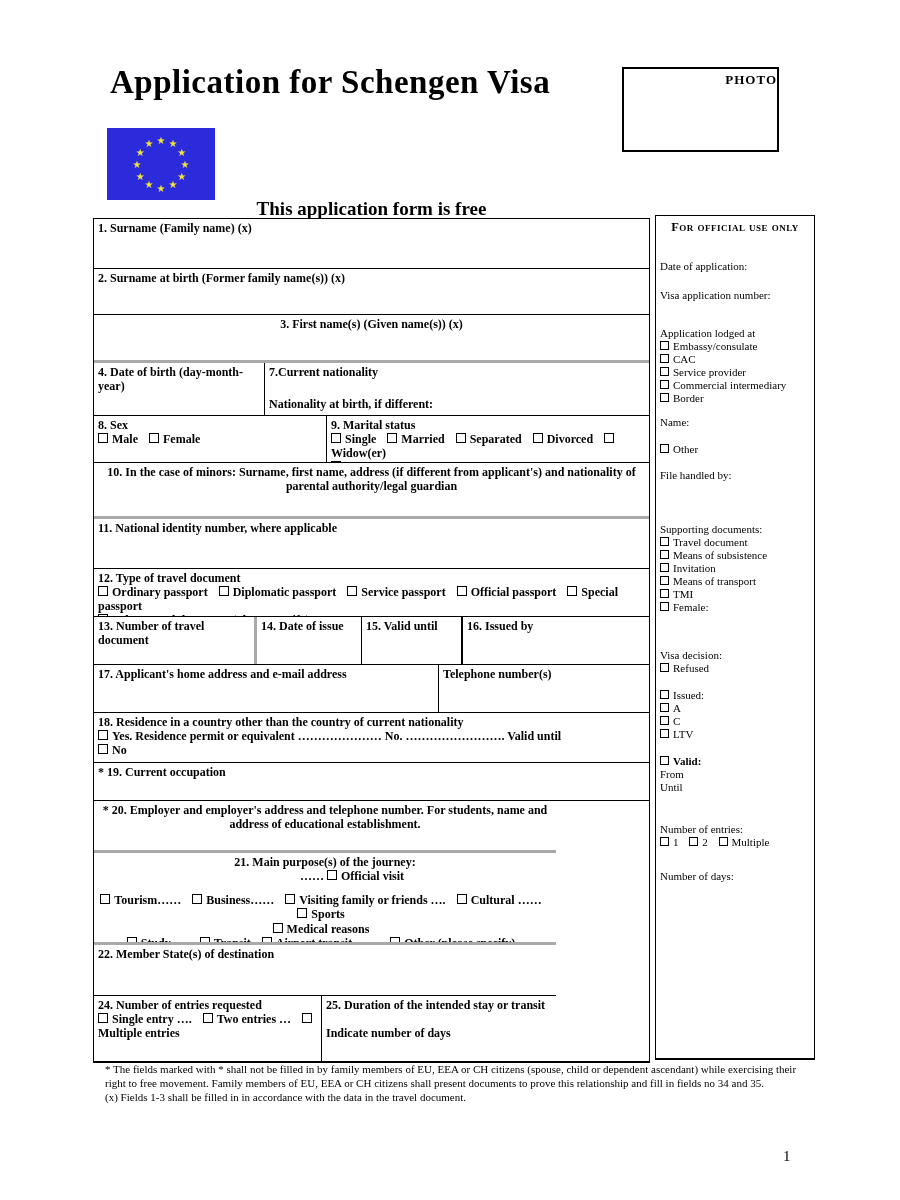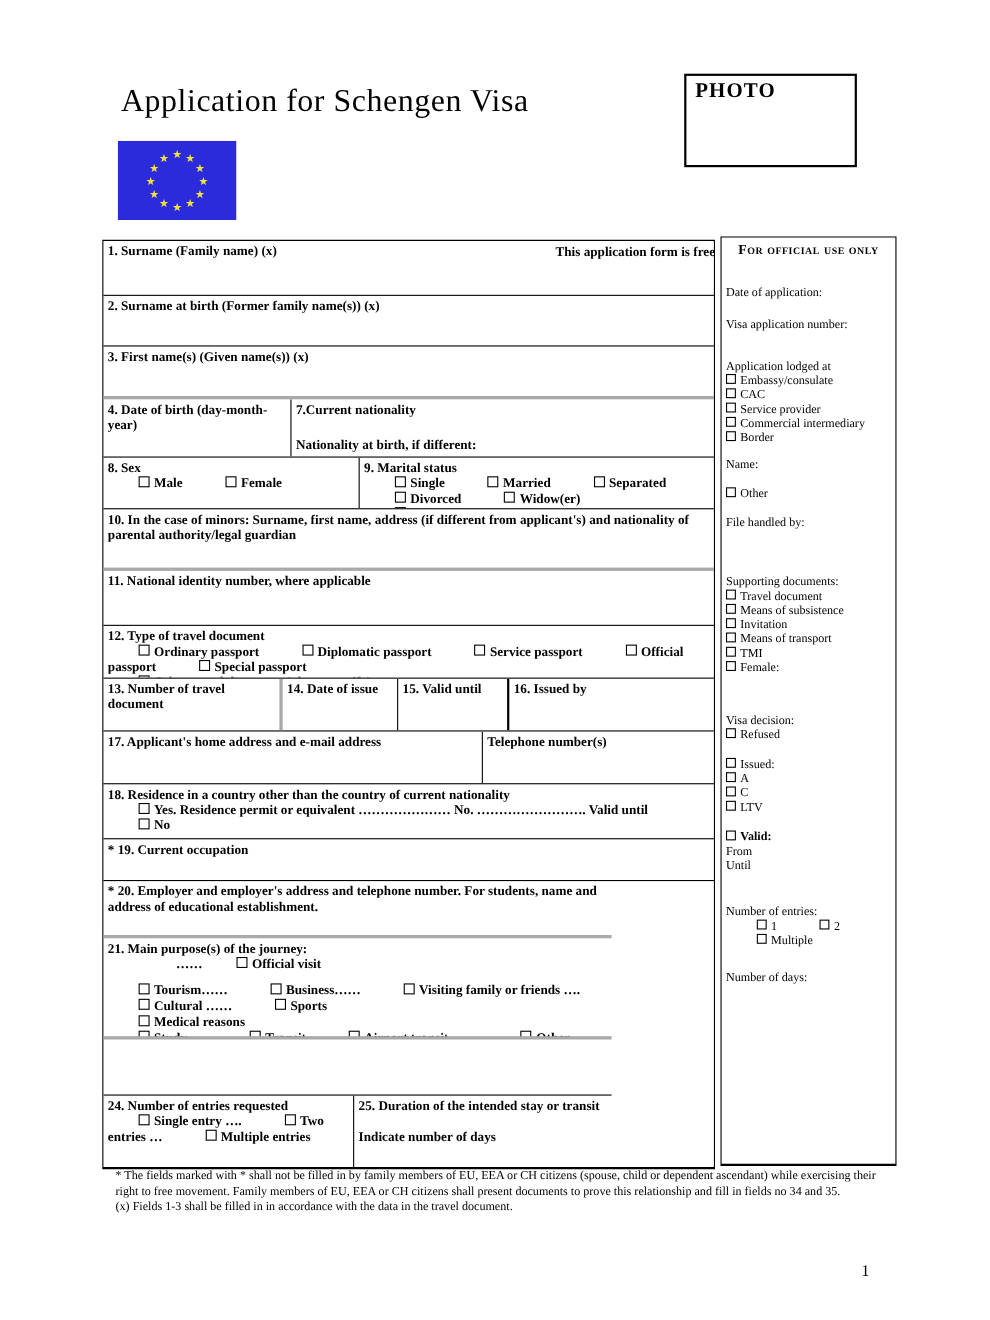--- a/index.html
+++ b/index.html
@@ -1,46 +1,46 @@
 <!DOCTYPE html>
 <html><head>
 <meta charset="utf-8">
 <style>
   html,body { margin:0; padding:0; background:#fff; }
   .page { position:relative; width:900px; height:1200px; background:#ffffff;
           font-family:"Liberation Serif","DejaVu Serif",serif; color:#000; overflow:hidden; }
 
-  .title { position:absolute; left:110px; top:76px; font-size:29px; letter-spacing:0.5px; }
+  .title { position:absolute; left:110px; top:64px; font-size:33px; letter-spacing:0.5px;font-weight:bold; }
   .photo-box { position:absolute; left:622px; top:67px; width:157px; height:85px;
                border:2px solid #000; box-sizing:border-box; }
-  .photo-label { padding:3px 0 0 8px; font-size:19px; font-weight:bold; letter-spacing:1px; }
+  .photo-label { padding:3px 0 0 8px; font-size:13px; font-weight:bold; letter-spacing:1px;text-align:right; }
   .flag { position:absolute; left:107px; top:128px; width:108px; height:72px; }
-  .free-note { position:absolute; left:93px; top:198px; width:557px; text-align:right;
-               font-weight:bold; font-size:12px;margin-top:24px; }
+  .free-note { position:absolute; left:93px; top:198px; width:557px; text-align:center;
+               font-weight:bold; font-size:19px; }
 
   .main-table { position:absolute; left:93px; top:218px; width:557px;
                 border:1px solid #000; border-bottom:2px solid #000; box-sizing:border-box;
                 font-size:12px; font-weight:bold; line-height:1.18; }
   .row  { display:flex; border-bottom:1px solid #000; box-sizing:border-box; overflow:hidden; }
-  .row.gray-bot { border-bottom:3px solid #a9a9a9; }
+  .row.gray-bot { border-bottom:3px solid #a9a9a9;text-align:center; }
   .cell { padding:2px 4px; box-sizing:border-box; overflow:hidden; }
   .cell + .cell { border-left:1px solid #000; }
   .cell.grayL { border-left:3px solid #a9a9a9; }
   .cell.thickL { border-left:2px solid #000; }
   .col { display:flex; flex-direction:column; }
   .mt-auto { margin-top:auto; padding-bottom:2px; }
 
   .bottom { display:flex; border-bottom:none;flex-direction:column; }
   .bottom-left { width:462px; box-sizing:border-box; }
   .bottom-left .row:last-child { border-bottom:none; }
   .bottom-right { flex:1; border-left:1px solid #000; box-sizing:border-box; }
 
   .cb { display:inline-block; width:8px; height:8px; border:1px solid #000;
         margin-right:4px; vertical-align:0; }
-  .opt { margin-right:8px;margin-left:28px; }
+  .opt { margin-right:8px; }
   .optline { display:block; }
 
   .official { position:absolute; left:655px; top:215px; width:160px; height:845px;
               border:1px solid #000; border-bottom:2px solid #000; box-sizing:border-box;
               font-size:11px; line-height:13px; padding:5px 4px; }
   .off-header { text-align:center; font-weight:bold; font-variant:small-caps;
                 font-size:12.5px; letter-spacing:0.5px; }
   .cbs { display:inline-block; width:7px; height:7px; border:1px solid #000;
          margin-right:4px; vertical-align:0; }
 
@@ -231,20 +231,23 @@
             <span class="optline">
               <span class="opt"><span class="cb"></span><span>Study ….</span></span>
               <span class="opt"><span class="cb"></span><span>Transit</span></span>
               <span class="opt"><span class="cb"></span><span>Airport transit ……</span></span>
               <span class="opt"><span class="cb"></span><span>Other (please specify)</span></span>
             </span>
           </div>
         </div>
 
         <div class="row" style="height:51px">
+          <div class="cell" style="width:227px">
+            <span>22. Member State(s) of destination</span>
+          </div>
         </div>
 
         <div class="row" style="height:65px">
           <div class="cell" style="width:227px">
             <span class="optline">24. Number of entries requested</span>
             <span class="optline">
               <span class="opt"><span class="cb"></span><span>Single entry ….</span></span>
               <span class="opt"><span class="cb"></span><span>Two entries …</span></span>
               <span class="opt"><span class="cb"></span><span>Multiple entries</span></span>
             </span>

